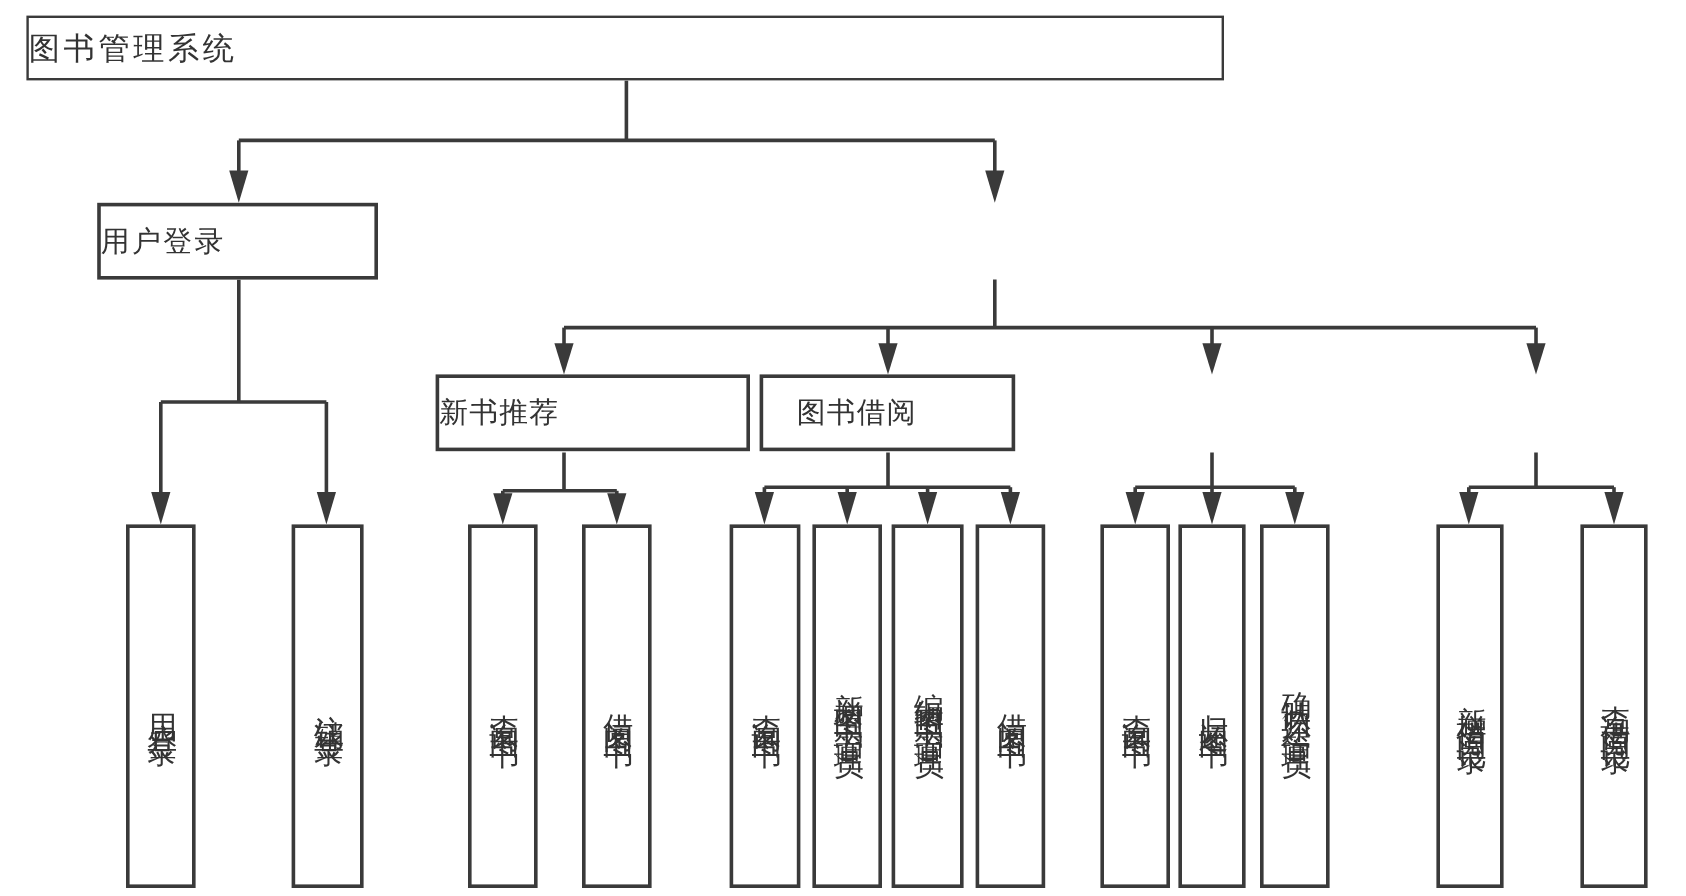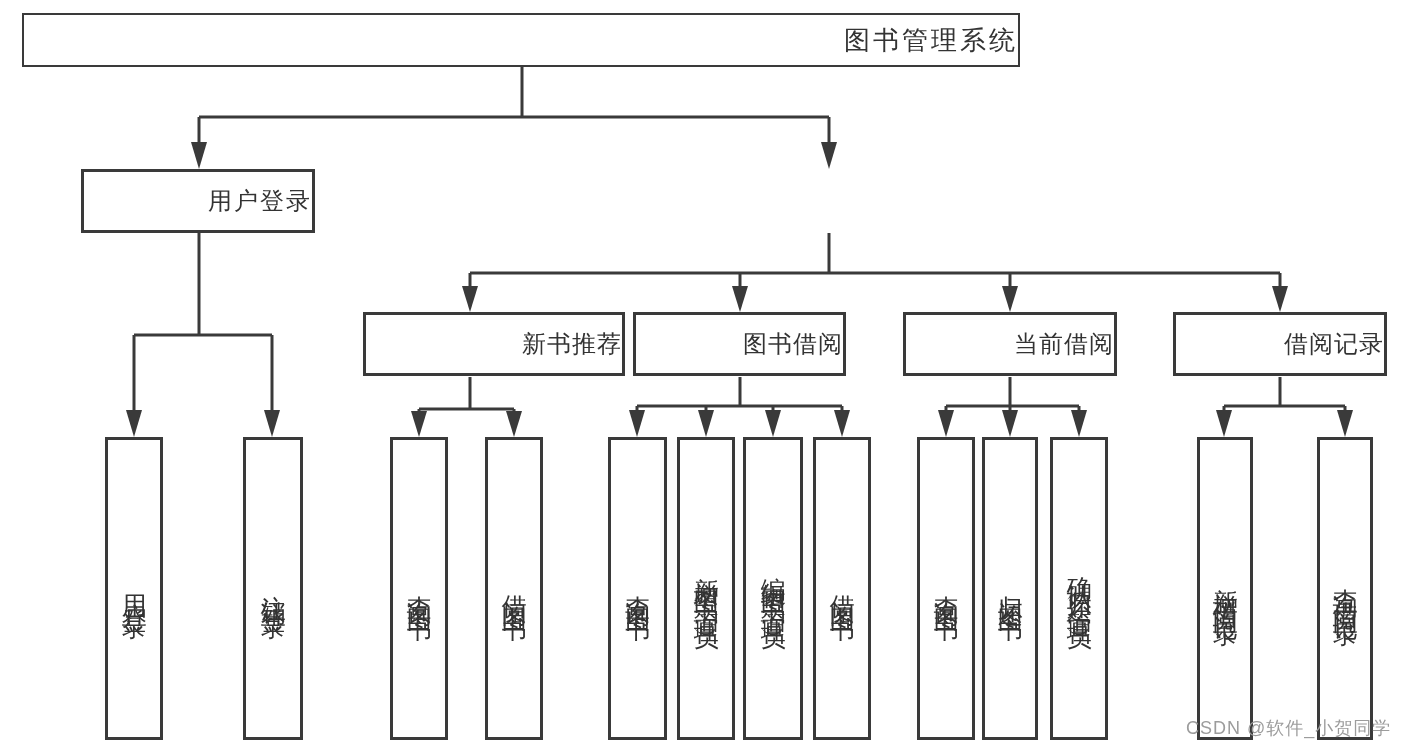--- a/index.html
+++ b/index.html
@@ -22,21 +22,21 @@
     fill: none;
   }
   .wires polygon { fill: var(--line, #3a3a3a); stroke: none; }
 
   .node {
     position: absolute;
     background: var(--box_fill, #ffffff);
     border: 3px solid var(--line, #3a3a3a);
     display: flex;
     align-items: center;
-    justify-content: flex-end;
+    justify-content: flex-start;
     color: var(--text, #333333);
     white-space: nowrap;
   }
   .node.root { border-width: 2px; font-size: 26px; letter-spacing: 3px; }
   .node.l2   { font-size: 24px; letter-spacing: 2px; }
   .node.l3   { font-size: 24px; letter-spacing: 1px; }
 
   .leaf {
     position: absolute;
     top: 437px;
@@ -148,26 +148,20 @@
   <div class="node l2" style="left:81px; top:169px; width:234px; height:64px;">
     <span>用户登录</span>
   </div>
 
   <div class="node l3" style="left:363px; top:312px; width:262px; height:64px;">
     <span>新书推荐</span>
   </div>
   <div class="node l3" style="left:633px; top:312px; width:213px; height:64px;padding-left:28px;">
     <span>图书借阅</span>
   </div>
-  <div class="node l3" style="left:903px; top:312px; width:214px; height:64px;">
-    <span>当前借阅</span>
-  </div>
-  <div class="node l3" style="left:1173px; top:312px; width:214px; height:64px;">
-    <span>借阅记录</span>
-  </div>
 
   <div class="leaf" style="left:105px; width:58px;">
     <span class="vtext">用户登录</span>
   </div>
   <div class="leaf" style="left:243px; width:60px;">
     <span class="vtext">注销登录</span>
   </div>
 
   <div class="leaf" style="left:390px; width:58px;">
     <span class="vtext">查询图书</span>
@@ -199,15 +193,14 @@
     <span class="vtext">确认归还（管理员）</span>
   </div>
 
   <div class="leaf" style="left:1197px; width:56px;">
     <span class="vtext">新增借阅记录</span>
   </div>
   <div class="leaf" style="left:1317px; width:56px;">
     <span class="vtext">查询借阅记录</span>
   </div>
 
-  <div class="watermark">CSDN @软件_小贺同学</div>
 
 </div>
 
 </body></html>

